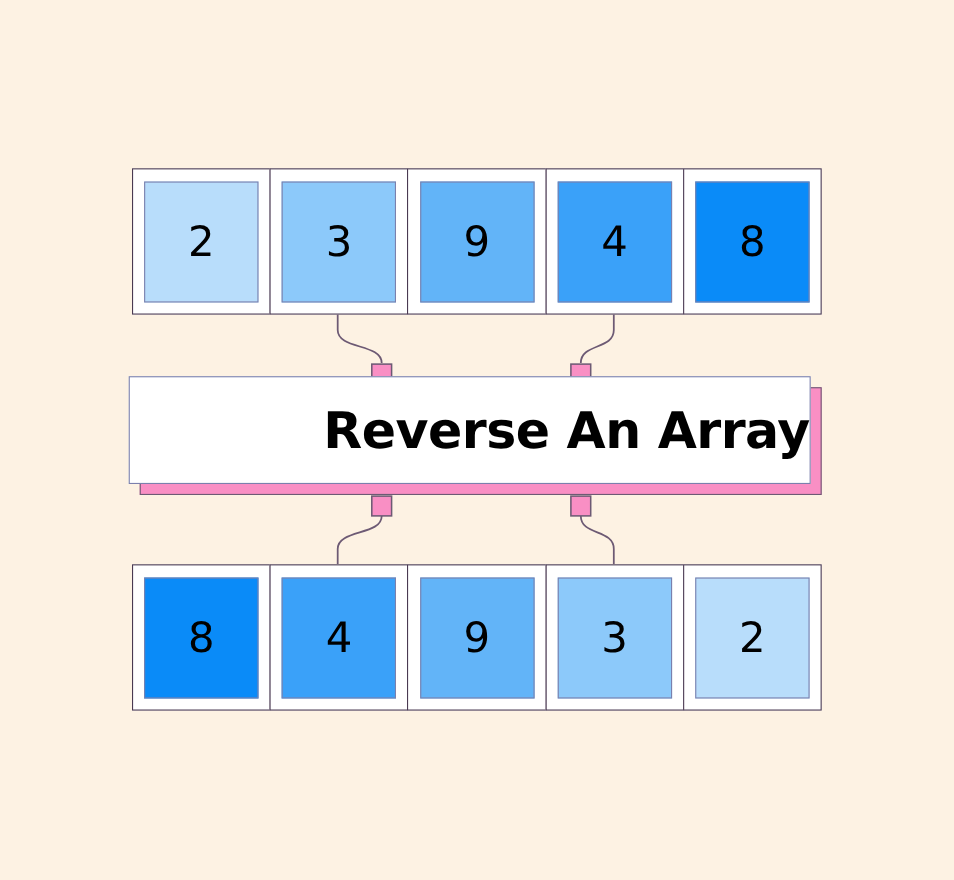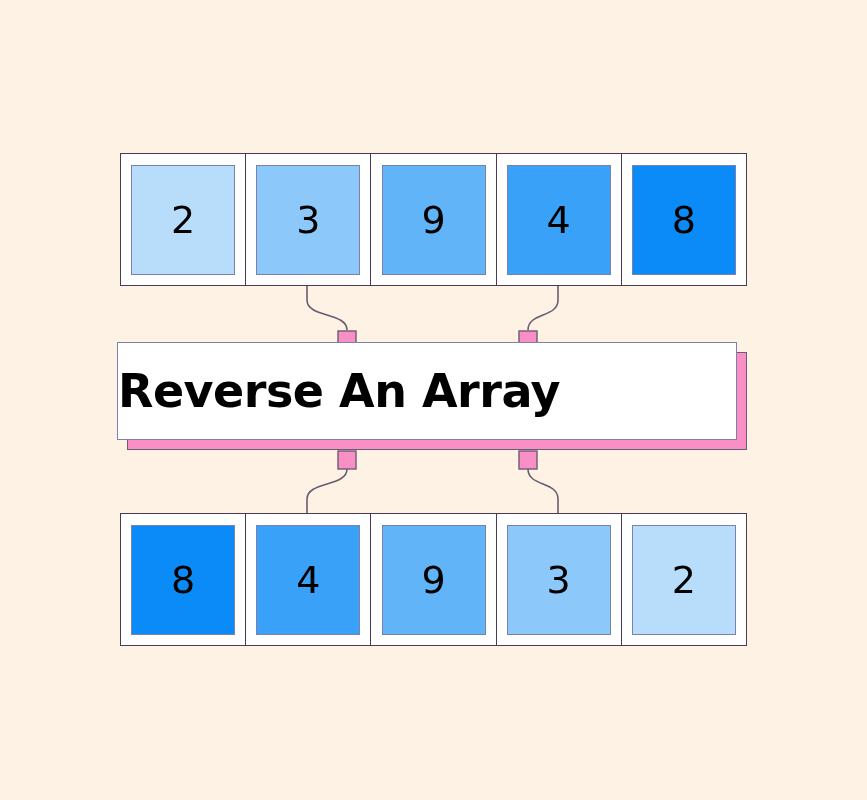--- a/index.html
+++ b/index.html
@@ -72,21 +72,21 @@
     position: absolute;
     left: 117px;
     top: 342px;
     width: 620px;
     height: 98px;
     background: #ffffff;
     border: 1px solid #7b80ad;
     box-sizing: border-box;
     display: flex;
     align-items: center;
-    justify-content: flex-start;
+    justify-content: flex-end;
   }
   #banner-title {
     font-size: 46px;
     font-weight: bold;
     color: #000000;
     font-family: "DejaVu Sans", sans-serif;
     letter-spacing: -0.5px;
     white-space: nowrap;
   }
 

